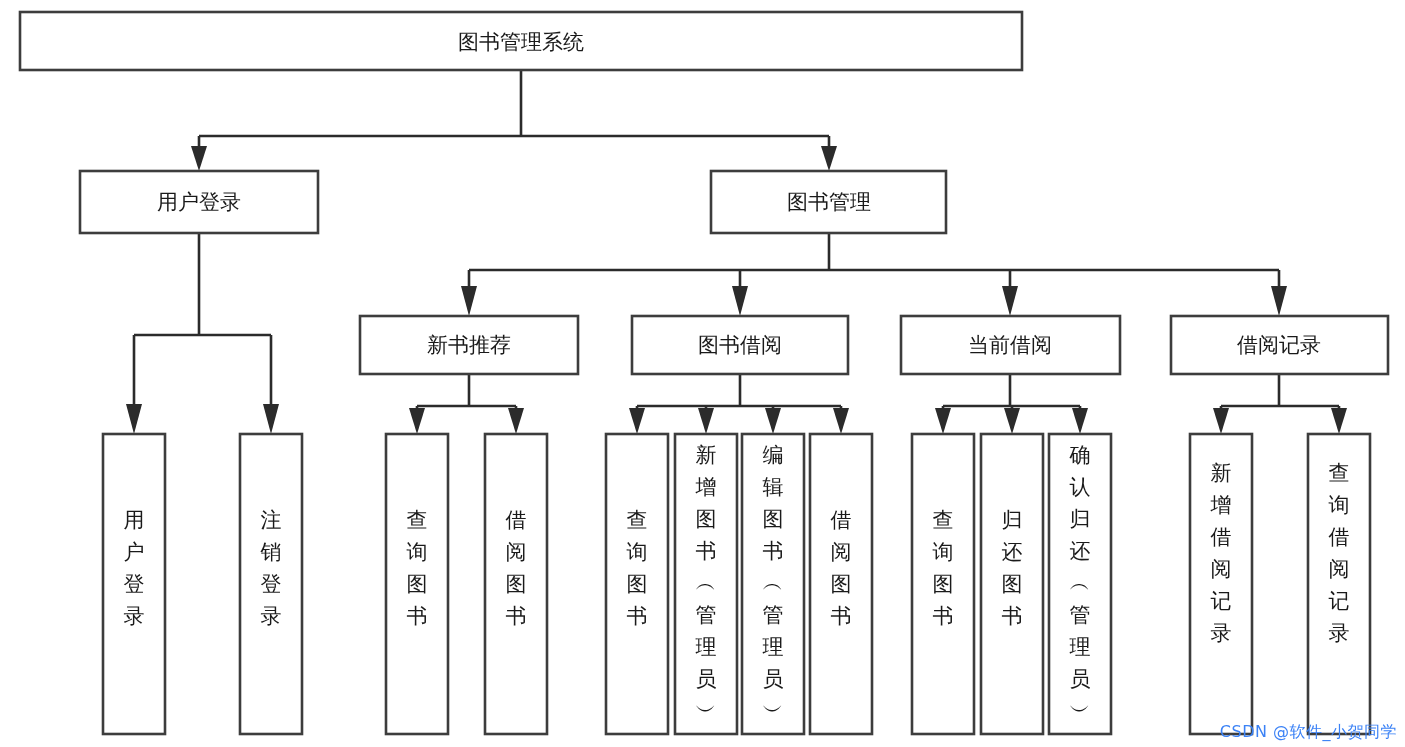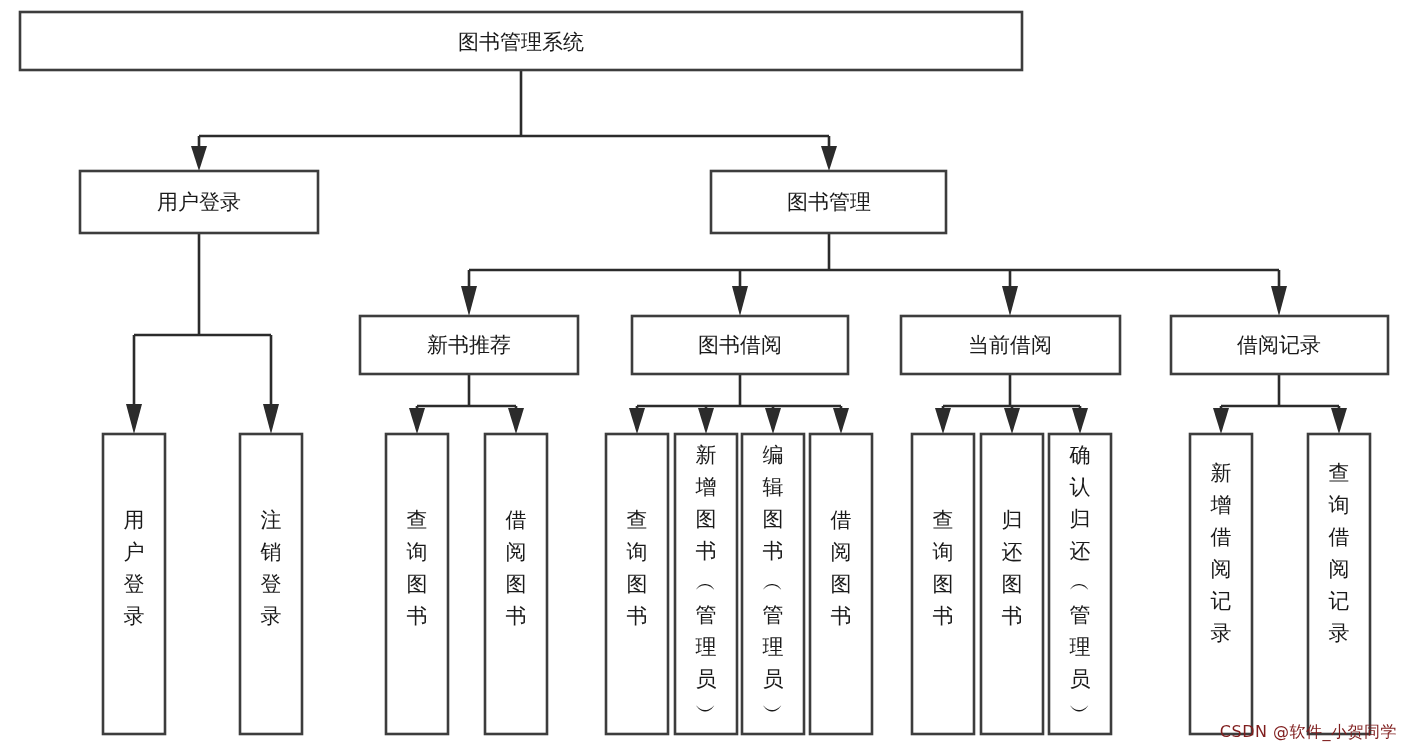--- a/index.html
+++ b/index.html
@@ -53,21 +53,21 @@
   .arrow-head {
     fill: #2b2b2b;
     stroke: none;
   }
   .watermark {
     position: absolute;
     right: 8px;
     bottom: 4px;
     font-family: "DejaVu Sans", "Liberation Sans", sans-serif;
     font-size: 16px;
-    color: #7f1d1d;
+    color: #3b82f6;
     white-space: nowrap;
     letter-spacing: 0.5px;
   }
 </style>
 </head>
 <body>
 
 <div id="diagram-root">
   <svg class="diagram" viewBox="0 0 1405 747" xmlns="http://www.w3.org/2000/svg">
 

